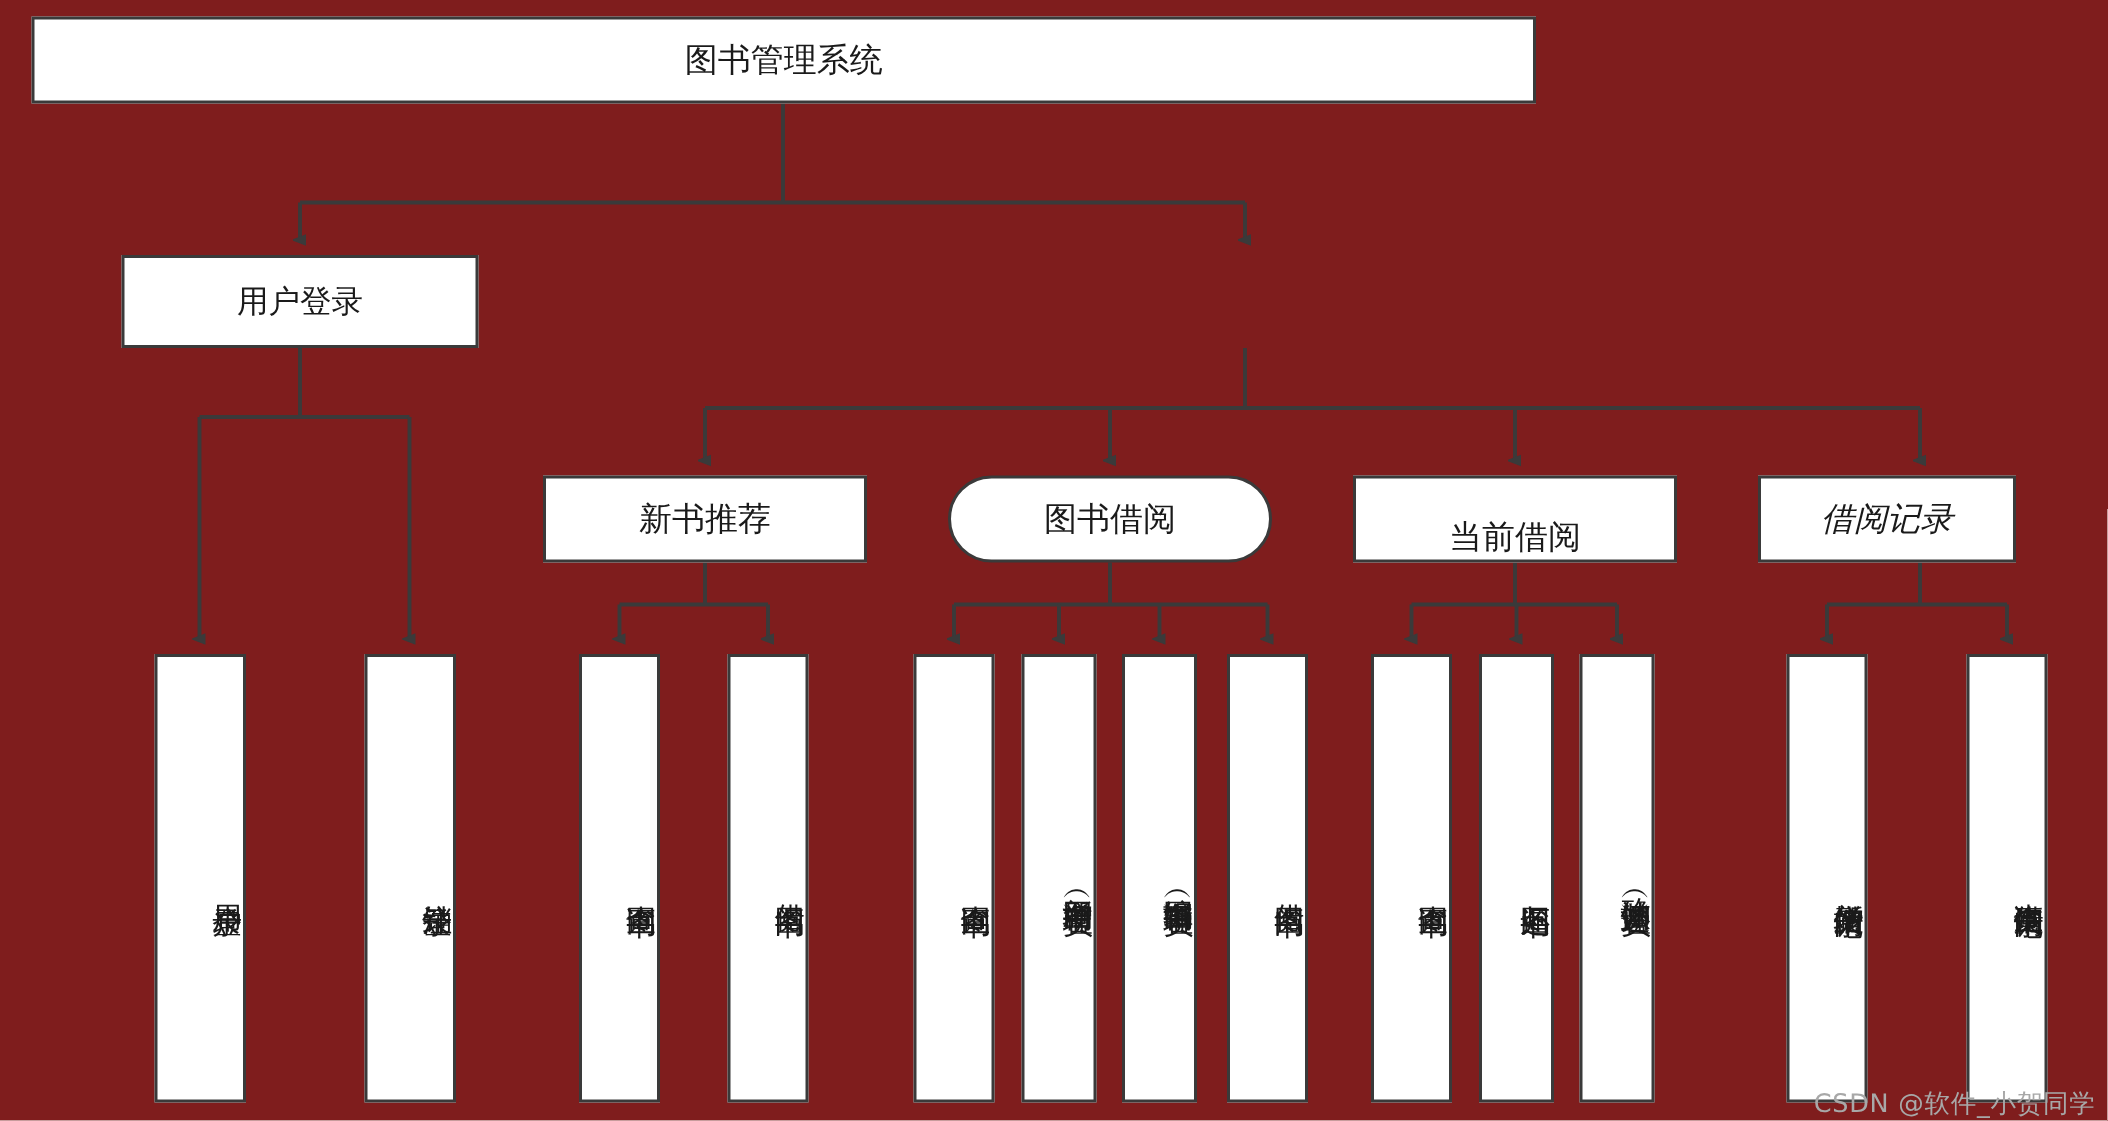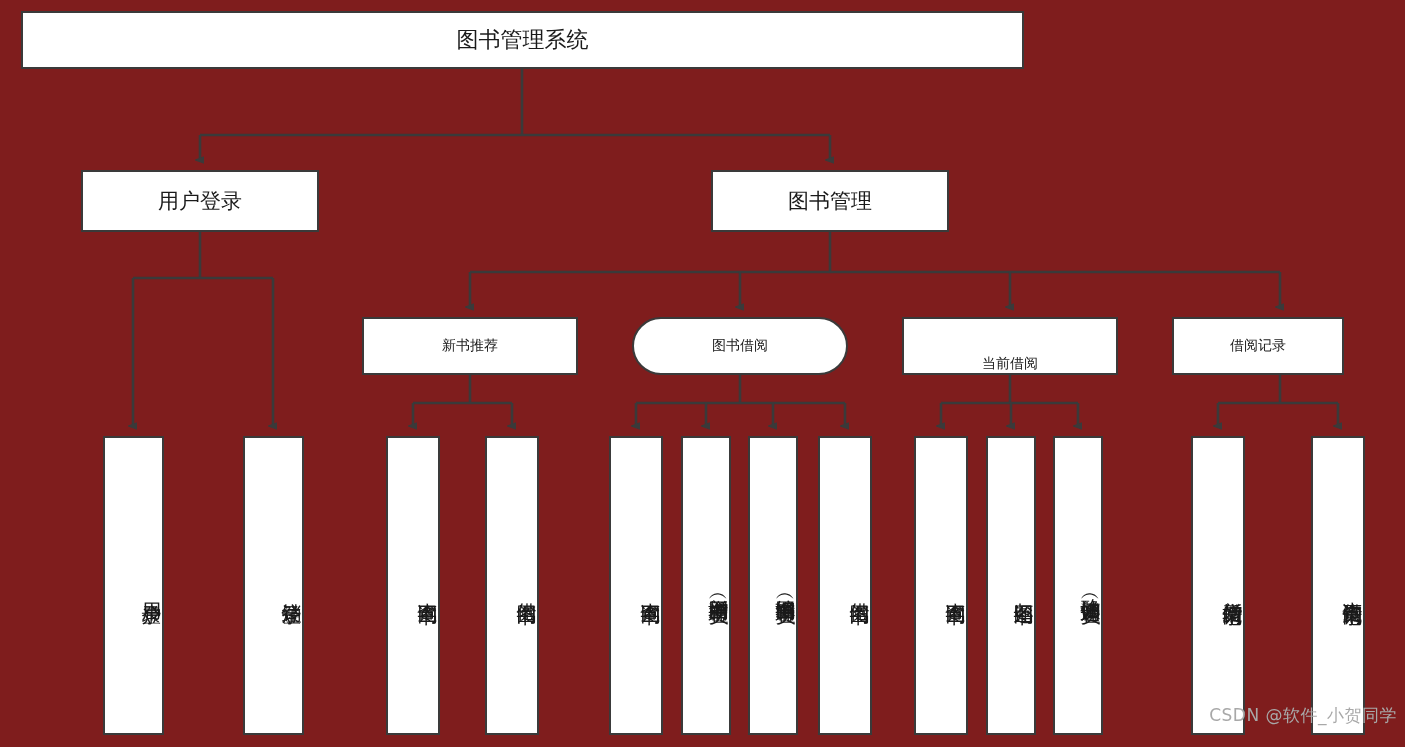--- a/index.html
+++ b/index.html
@@ -38,21 +38,21 @@
     color: #1a1a1a;
     z-index: 2;
   }
   .node.root {
     font-size: 22px;
   }
   .node.lvl1 {
     font-size: 21px;
   }
   .node.lvl2 {
-    font-size: 14px;
+    font-size: 22px;
   }
   .node.leaf {
     font-size: 20px;
     writing-mode: vertical-rl;
     text-orientation: upright;
     align-items: flex-start;
     justify-content: center;
     padding-top: 6px;
     line-height: 1.04;
     letter-spacing: 1px;
@@ -64,21 +64,21 @@
   .label {
     display: block;
     white-space: pre;
   }
   .node.leaf .label {
     white-space: normal;
   }
   #watermark {
     position: absolute;
     right: 8px;
-    bottom: 20px;
+    bottom: 0;
     font-size: 17px;
     color: #a8a8a8;
     letter-spacing: 0.5px;
     z-index: 3;
     white-space: nowrap;
   }
 </style>
 </head>
 <body>
 
@@ -134,34 +134,31 @@
     </g>
   </svg>
 
   <div class="node root" id="node-root" style="left: 21px; top: 11px; width: 1003px; height: 58px;">
     <span class="label">图书管理系统</span>
   </div>
 
   <div class="node lvl1" id="node-l1-0" style="left: 81px; top: 170px; width: 238px; height: 62px;">
     <span class="label">用户登录</span>
   </div>
-  <div class="node lvl1" id="node-l1-1" style="left: 711px; top: 170px; width: 238px; height: 62px;">
-    <span class="label">图书管理</span>
-  </div>
 
   <div class="node lvl2" id="node-l2-0" style="left: 362px; top: 317px; width: 216px; height: 58px;">
     <span class="label">新书推荐</span>
   </div>
   <div class="node lvl2" id="node-l2-1" style="left: 632px; top: 317px; width: 216px; height: 58px; border-radius: 29px;">
     <span class="label">图书借阅</span>
   </div>
   <div class="node lvl2" id="node-l2-2" style="left: 902px; top: 317px; width: 216px; height: 58px; align-items: flex-end;">
     <span class="label">当前借阅</span>
   </div>
-  <div class="node lvl2" id="node-l2-3" style="left: 1172px; top: 317px; width: 172px; height: 58px;">
+  <div class="node lvl2" id="node-l2-3" style="left: 1172px; top: 317px; width: 172px; height: 58px; font-style: italic;">
     <span class="label">借阅记录</span>
   </div>
 
   <div class="node leaf" id="leaf-0" style="left: 103px; top: 436px; width: 61px; height: 299px;">
     <span class="label">用户登录</span>
   </div>
   <div class="node leaf" id="leaf-1" style="left: 243px; top: 436px; width: 61px; height: 299px;">
     <span class="label">注销登录</span>
   </div>
 

